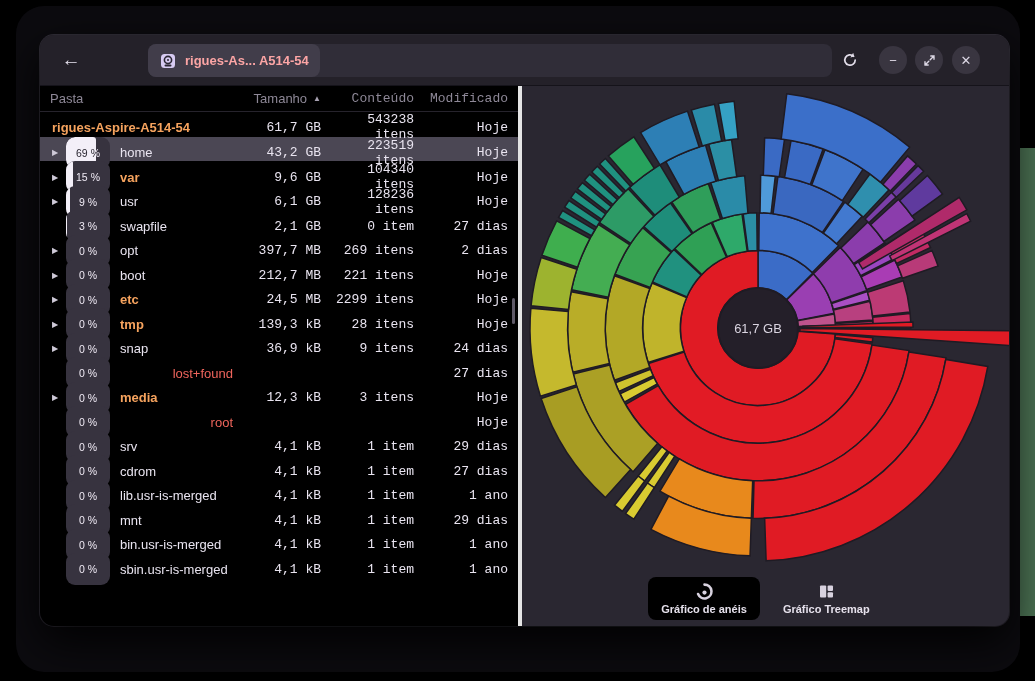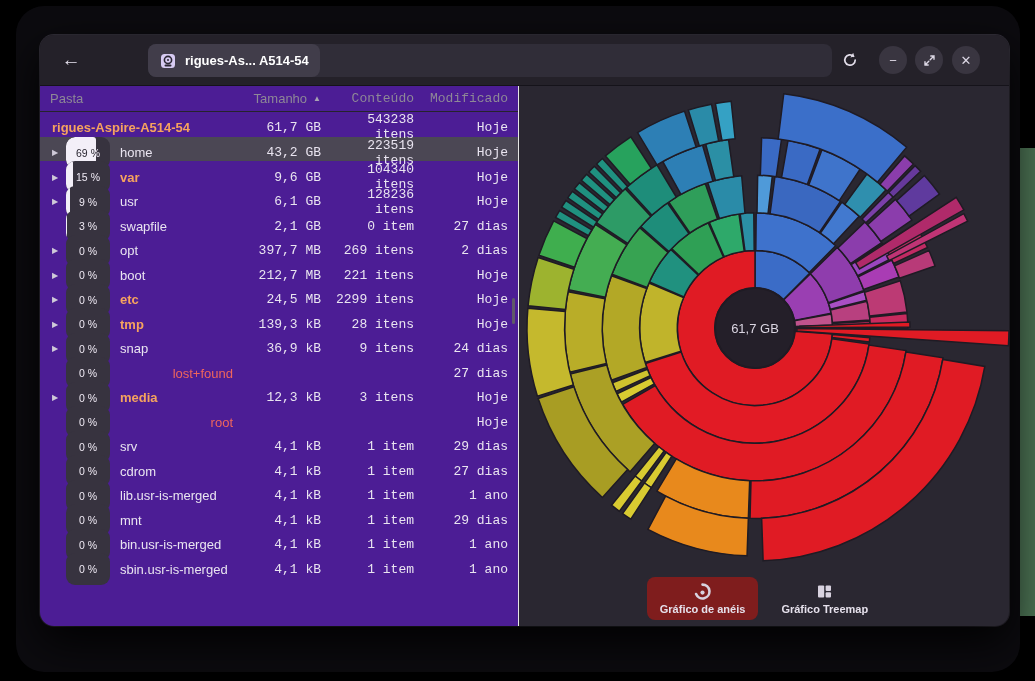--- a/index.html
+++ b/index.html
@@ -9,28 +9,28 @@
   .wallpaper-strip{position:absolute;right:0;top:148px;width:15px;height:468px;background:#4a7052;}
   .window{position:absolute;left:40px;top:35px;width:969px;height:591px;background:#1d1a22;border-radius:14px;
     overflow:hidden;box-shadow:0 16px 44px rgba(0,0,0,.9),0 0 0 1px rgba(125,118,140,.35);display:flex;flex-direction:column;}
   
   .header{height:50px;background:#242129;flex:0 0 auto;display:flex;align-items:center;position:relative;border-bottom:1px solid #15131a;}
   .back-btn{width:38px;height:36px;margin-left:12px;display:flex;align-items:center;justify-content:center;
     color:#eae5f2;font-size:19px;font-weight:bold;border-radius:7px;cursor:pointer;}
   .title-outer{position:absolute;left:108px;top:9px;width:684px;height:33px;background:#302d38;border-radius:8px;}
   .title-inner{position:absolute;left:0;top:0;height:33px;width:172px;background:#413d4a;border-radius:8px;
     display:flex;align-items:center;gap:9px;padding:0 12px;box-sizing:border-box;}
-  .title-text{color:#ffffff;font-size:13px;font-weight:bold;white-space:nowrap;}
+  .title-text{color:#fca5a5;font-size:13px;font-weight:bold;white-space:nowrap;}
   .refresh-btn{position:absolute;right:142px;top:8px;width:34px;height:34px;display:flex;align-items:center;justify-content:center;border-radius:7px;}
   .wctl{position:absolute;top:11px;width:28px;height:28px;border-radius:50%;background:#393540;display:flex;
     align-items:center;justify-content:center;color:#dcd7e4;font-size:13px;line-height:1;}
   .wctl.min{right:102px;} .wctl.max{right:66px;} .wctl.close{right:29px;}
   
   .content{flex:1;display:flex;min-height:0;}
-  .list-panel{width:478px;flex:0 0 auto;background:#4c1d95;border-right:1px solid #e5e5e5;position:relative;}
+  .list-panel{width:478px;flex:0 0 auto;background:#000000;border-right:4px solid #e5e5e5;position:relative;}
   .chart-panel{flex:1;background:#2a2731;position:relative;overflow:hidden;}
   
   .thead,.row{display:grid;grid-template-columns:16px 46px auto 88px 93px 94px;align-items:center;padding:0 10px;}
   .thead{height:25px;color:#8e8897;font-size:13px;border-bottom:1px solid #26232c;}
   .thead .h-folder{grid-column:1/4;}
   .h-size{display:flex;justify-content:flex-end;align-items:center;gap:6px;}
   .sort-arrow{font-size:8px;color:#a8a2b2;}
   .num{text-align:right;font-family:Liberation Mono, monospace;}
   .row{height:24.5px;font-size:13px;color:#e9e4f0;cursor:default;}
   .row.selected{background:#4b4754;}
@@ -41,21 +41,21 @@
   .danger{color:#ef655c;font-weight:normal;text-align:right;}
   .pill{position:relative;width:44px;height:32px;border-radius:9px;background:#37333f;font-size:10.5px;color:#efeaf4;overflow:hidden;}
   .pill .base{position:absolute;inset:0;display:flex;align-items:center;justify-content:center;white-space:pre;}
   .pill .fillclip{position:absolute;left:0;top:0;bottom:0;background:#f3eff8;border-radius:9px 3px 3px 9px;overflow:hidden;}
   .pill .dark{position:absolute;left:0;top:0;bottom:0;width:44px;display:flex;align-items:center;justify-content:center;color:#2a2731;white-space:pre;}
   .scrollthumb{position:absolute;right:3px;top:212px;width:3px;height:26px;background:#5f5a68;border-radius:2px;}
   
   .view-switch{position:absolute;left:0;right:0;bottom:6px;display:flex;justify-content:center;gap:10px;}
   .view-btn{display:flex;flex-direction:column;align-items:center;gap:3px;padding:6px 13px 5px;border-radius:8px;
     font-size:11px;font-weight:bold;color:#e6e1ec;cursor:pointer;}
-  .view-btn.active{background:#7f1d1d;}
+  .view-btn.active{background:#000000;}
   svg text{font-family:"Liberation Sans",sans-serif;}
 </style>
 </head>
 <body>
 
 <div class="stage">
   <div class="shadow-plate"></div>
   <div class="wallpaper-strip"></div>
 
   <div class="window">

